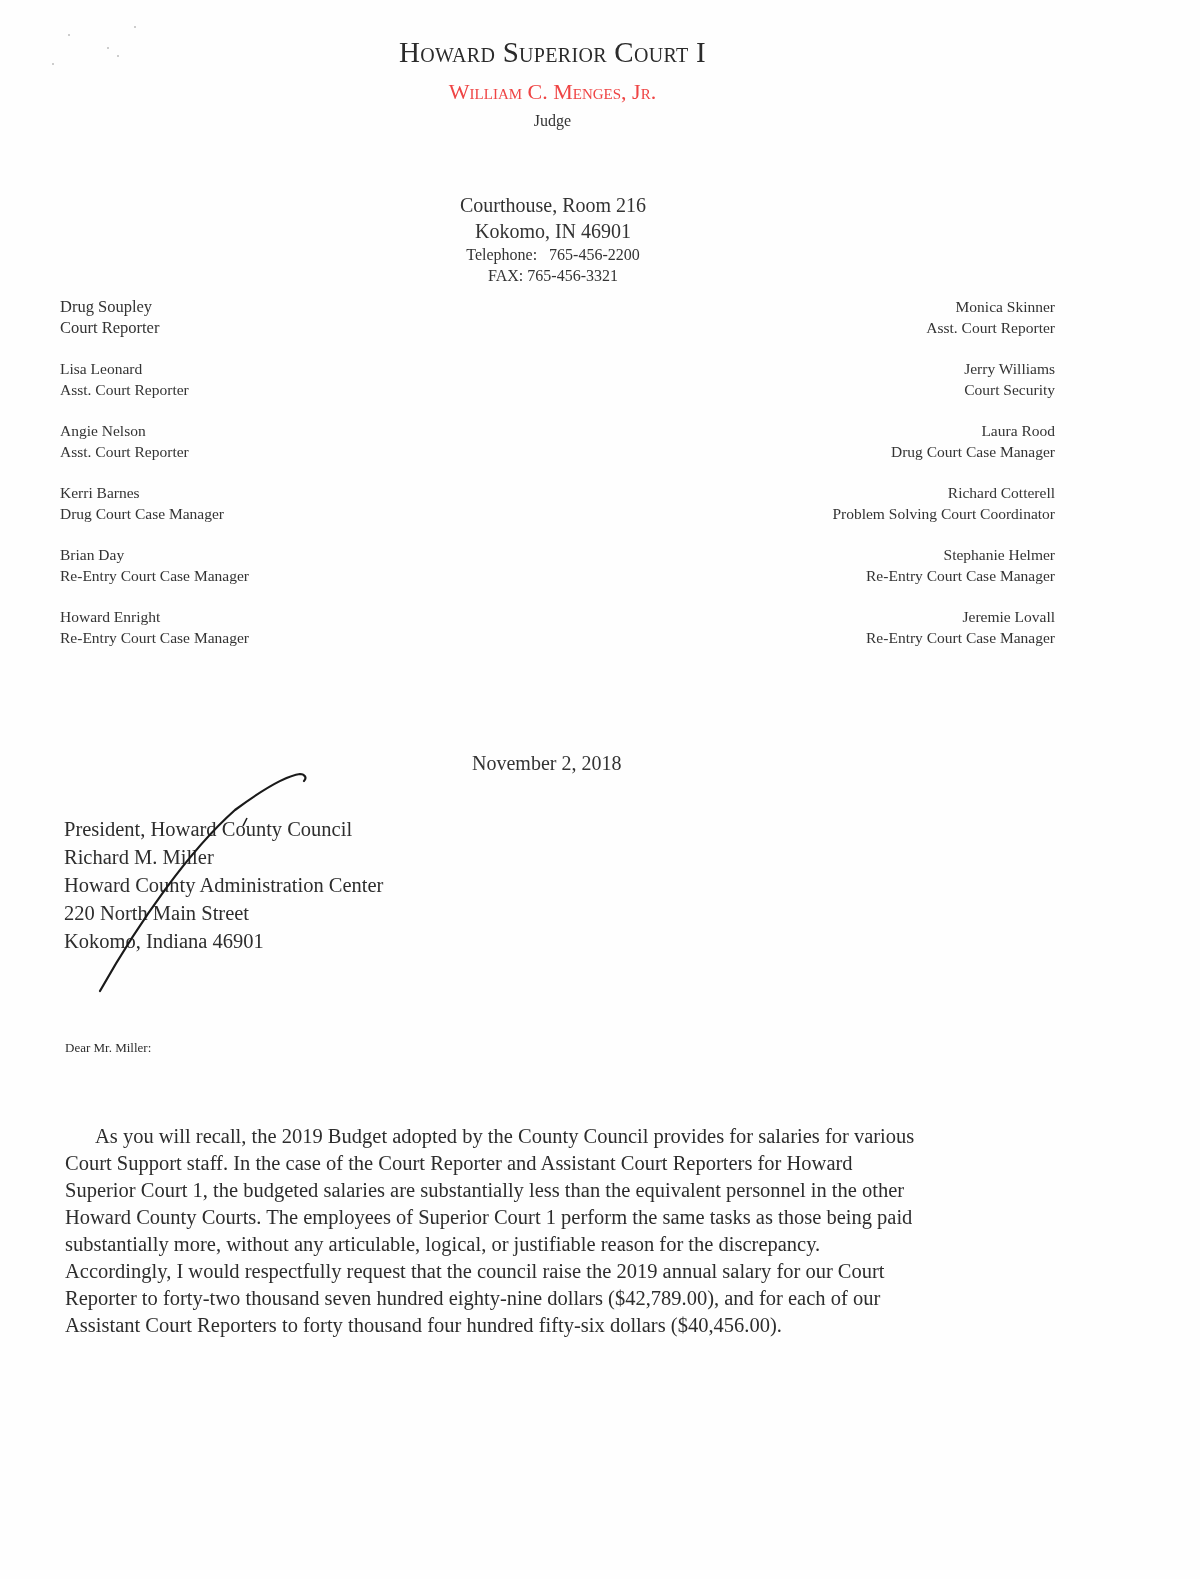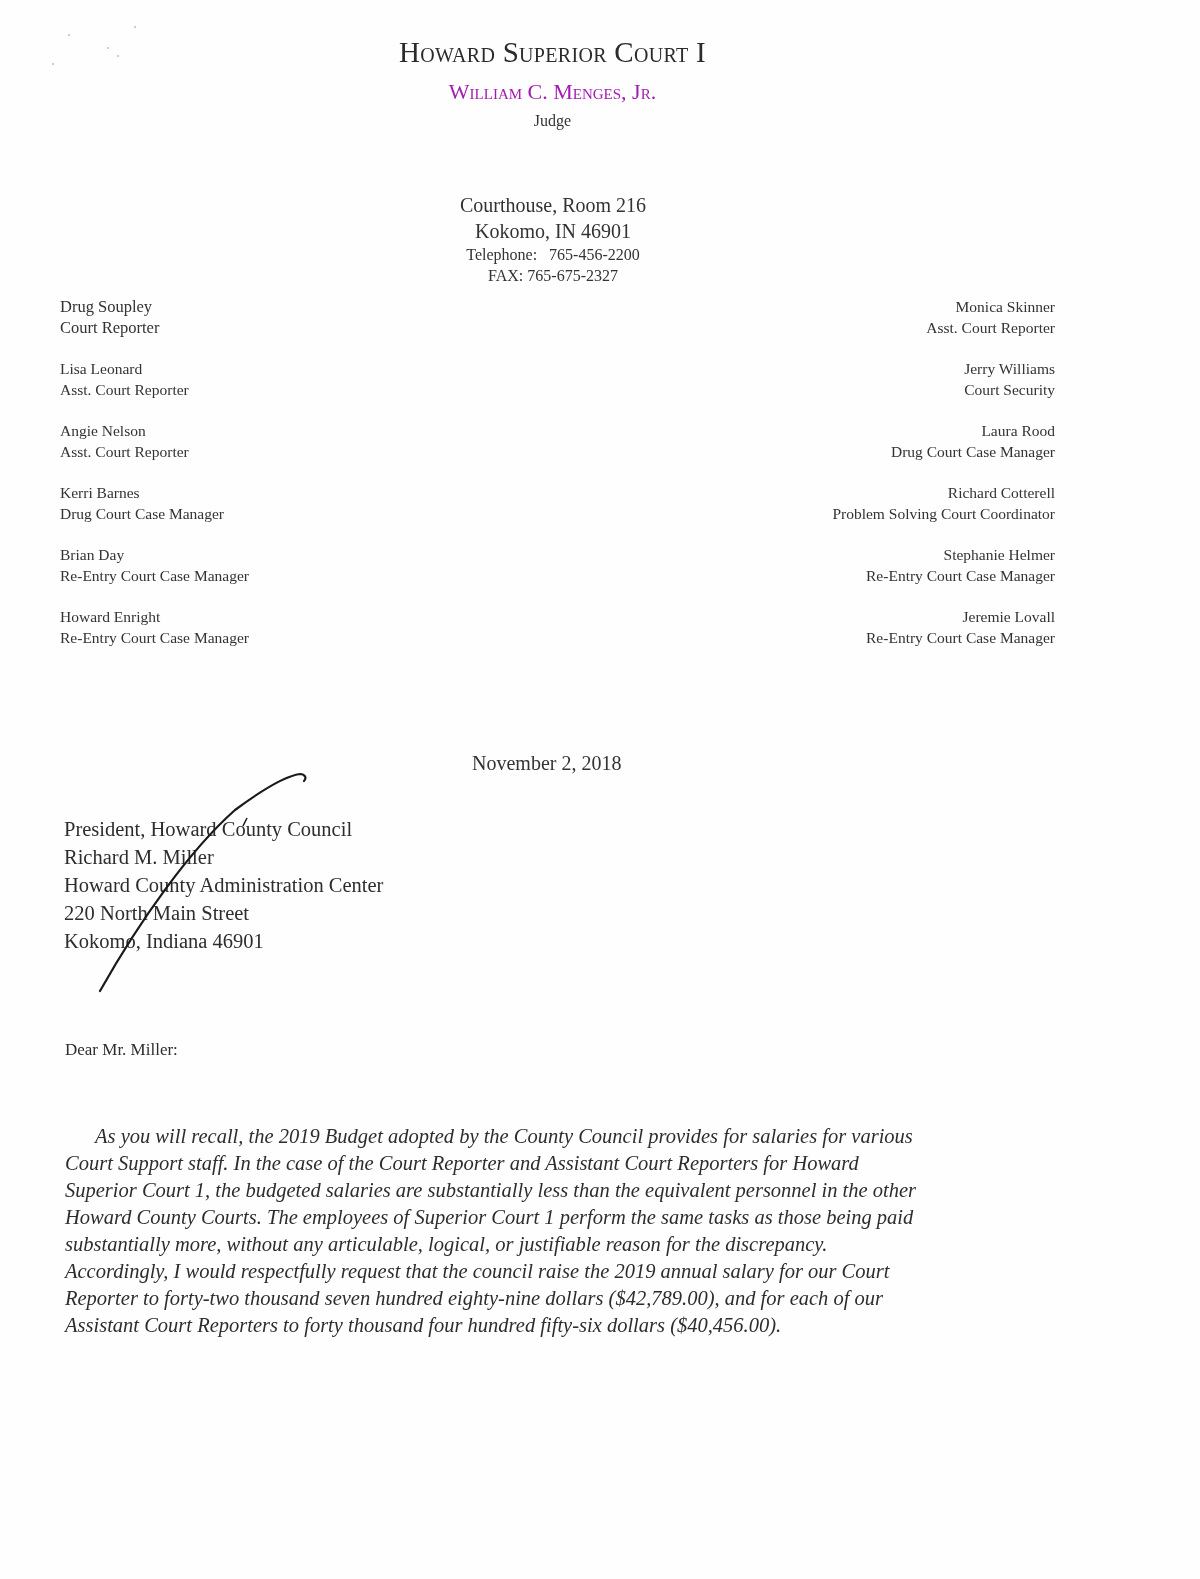--- a/index.html
+++ b/index.html
@@ -33,21 +33,21 @@
       color: #2b2b2b;
       line-height: 1;
     }
     .judge-name {
       position: absolute;
       top: 81px;
       left: 0; width: 1105px;
       text-align: center;
       font-size: 22px;
       font-variant: small-caps;
-      color: #a21caf;
+      color: #ef4444;
       line-height: 1;
     }
     .judge-title {
       position: absolute;
       top: 113px;
       left: 0; width: 1105px;
       text-align: center;
       font-size: 16px;
       color: #333;
       line-height: 1;
@@ -116,34 +116,34 @@
       position: absolute;
       left: 0; top: 0;
       width: 1200px; height: 1579px;
       pointer-events: none;
     }
 
     .salutation {
       position: absolute;
       top: 1040px;
       left: 65px;
-      font-size: 17px;
+      font-size: 13px;
       color: #2d2d2d;
       text-align: right;
     }
 
     .paragraph {
       position: absolute;
       left: 65px;
       width: 1000px;
       font-size: 20.5px;
       line-height: 27px;
       color: #2d2d2d;
     }
-    .paragraph span { display: block; white-space: nowrap; font-style: italic; }
+    .paragraph span { display: block; white-space: nowrap; }
     .paragraph .indent { padding-left: 30px; }
     .p1 { top: 1123px; }
     .p2 { top: 1368px; }
 
     .speck {
       position: absolute;
       width: 2px; height: 2px;
       background: #bdbdbd;
       border-radius: 1px;
     }
@@ -160,21 +160,21 @@
   <div class="speck" style="left:52px;top:63px;"></div>
 
   <div class="court-name">Howard Superior Court I</div>
   <div class="judge-name">William C. Menges, Jr.</div>
   <div class="judge-title">Judge</div>
 
   <div class="address-block">
     <span class="l1">Courthouse, Room 216</span>
     <span class="l2">Kokomo, IN 46901</span>
     <span class="l3"><span>Telephone:</span><span class="gap"></span><span>765-456-2200</span></span>
-    <span class="l4">FAX: 765-675-2327</span>
+    <span class="l4">FAX: 765-456-3321</span>
   </div>
 
   <div class="staff-col staff-left">
     <div class="staff-entry">
       <span>Drug Soupley</span>
       <span>Court Reporter</span>
     </div>
     <div class="staff-entry">
       <span>Lisa Leonard</span>
       <span>Asst. Court Reporter</span>

